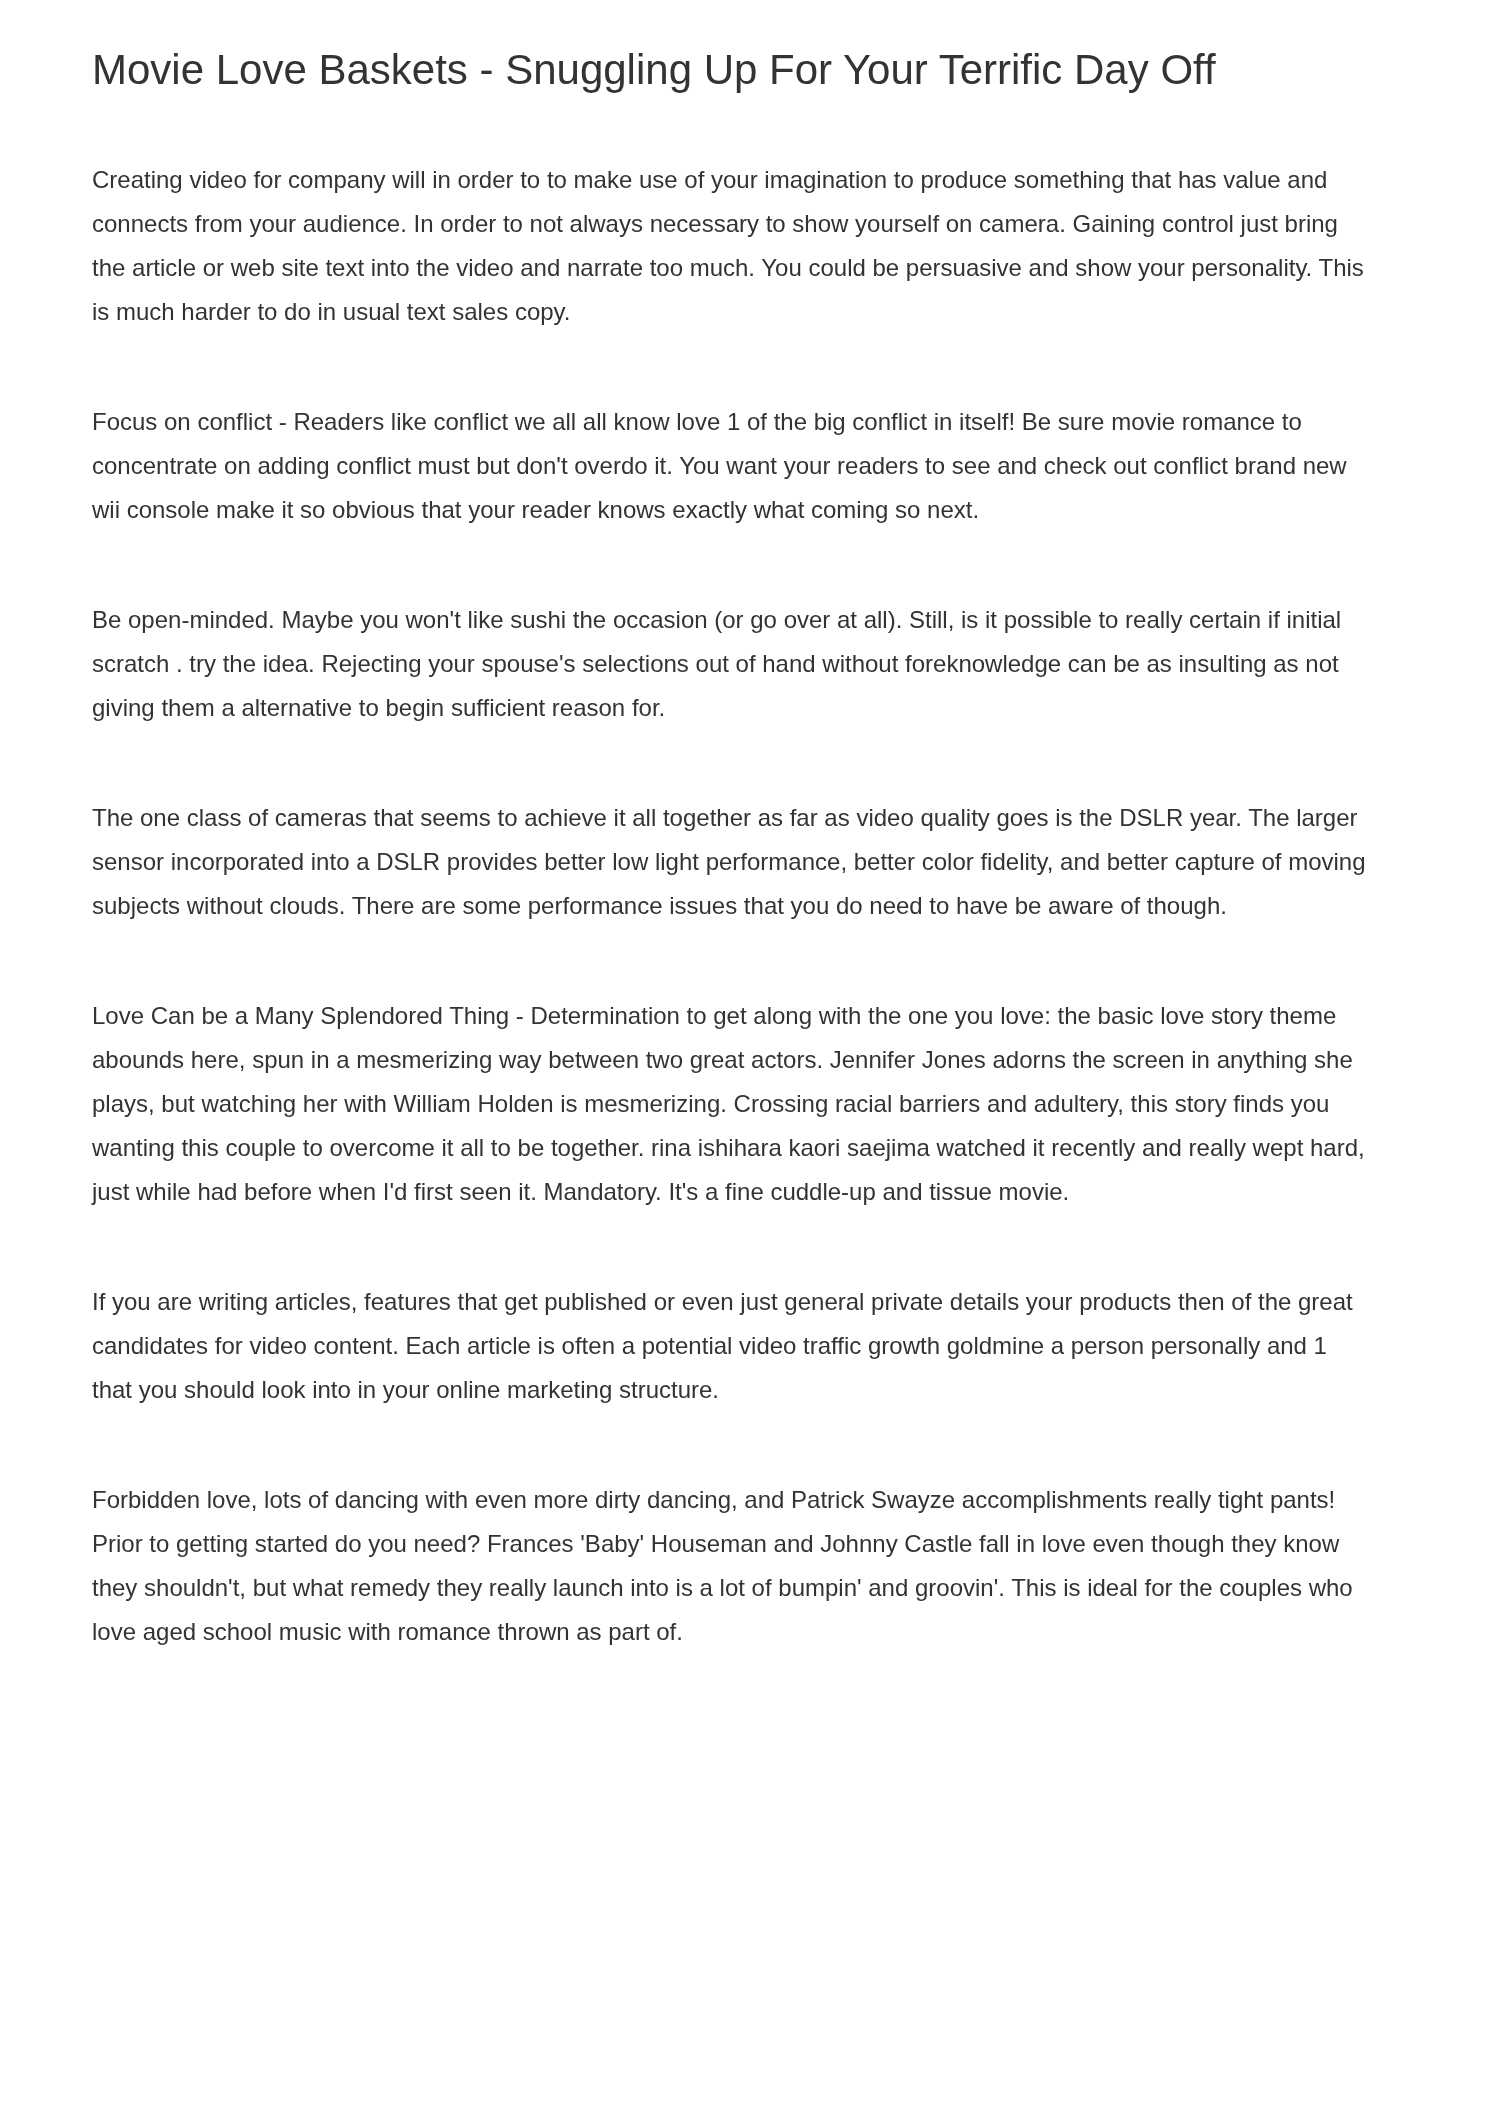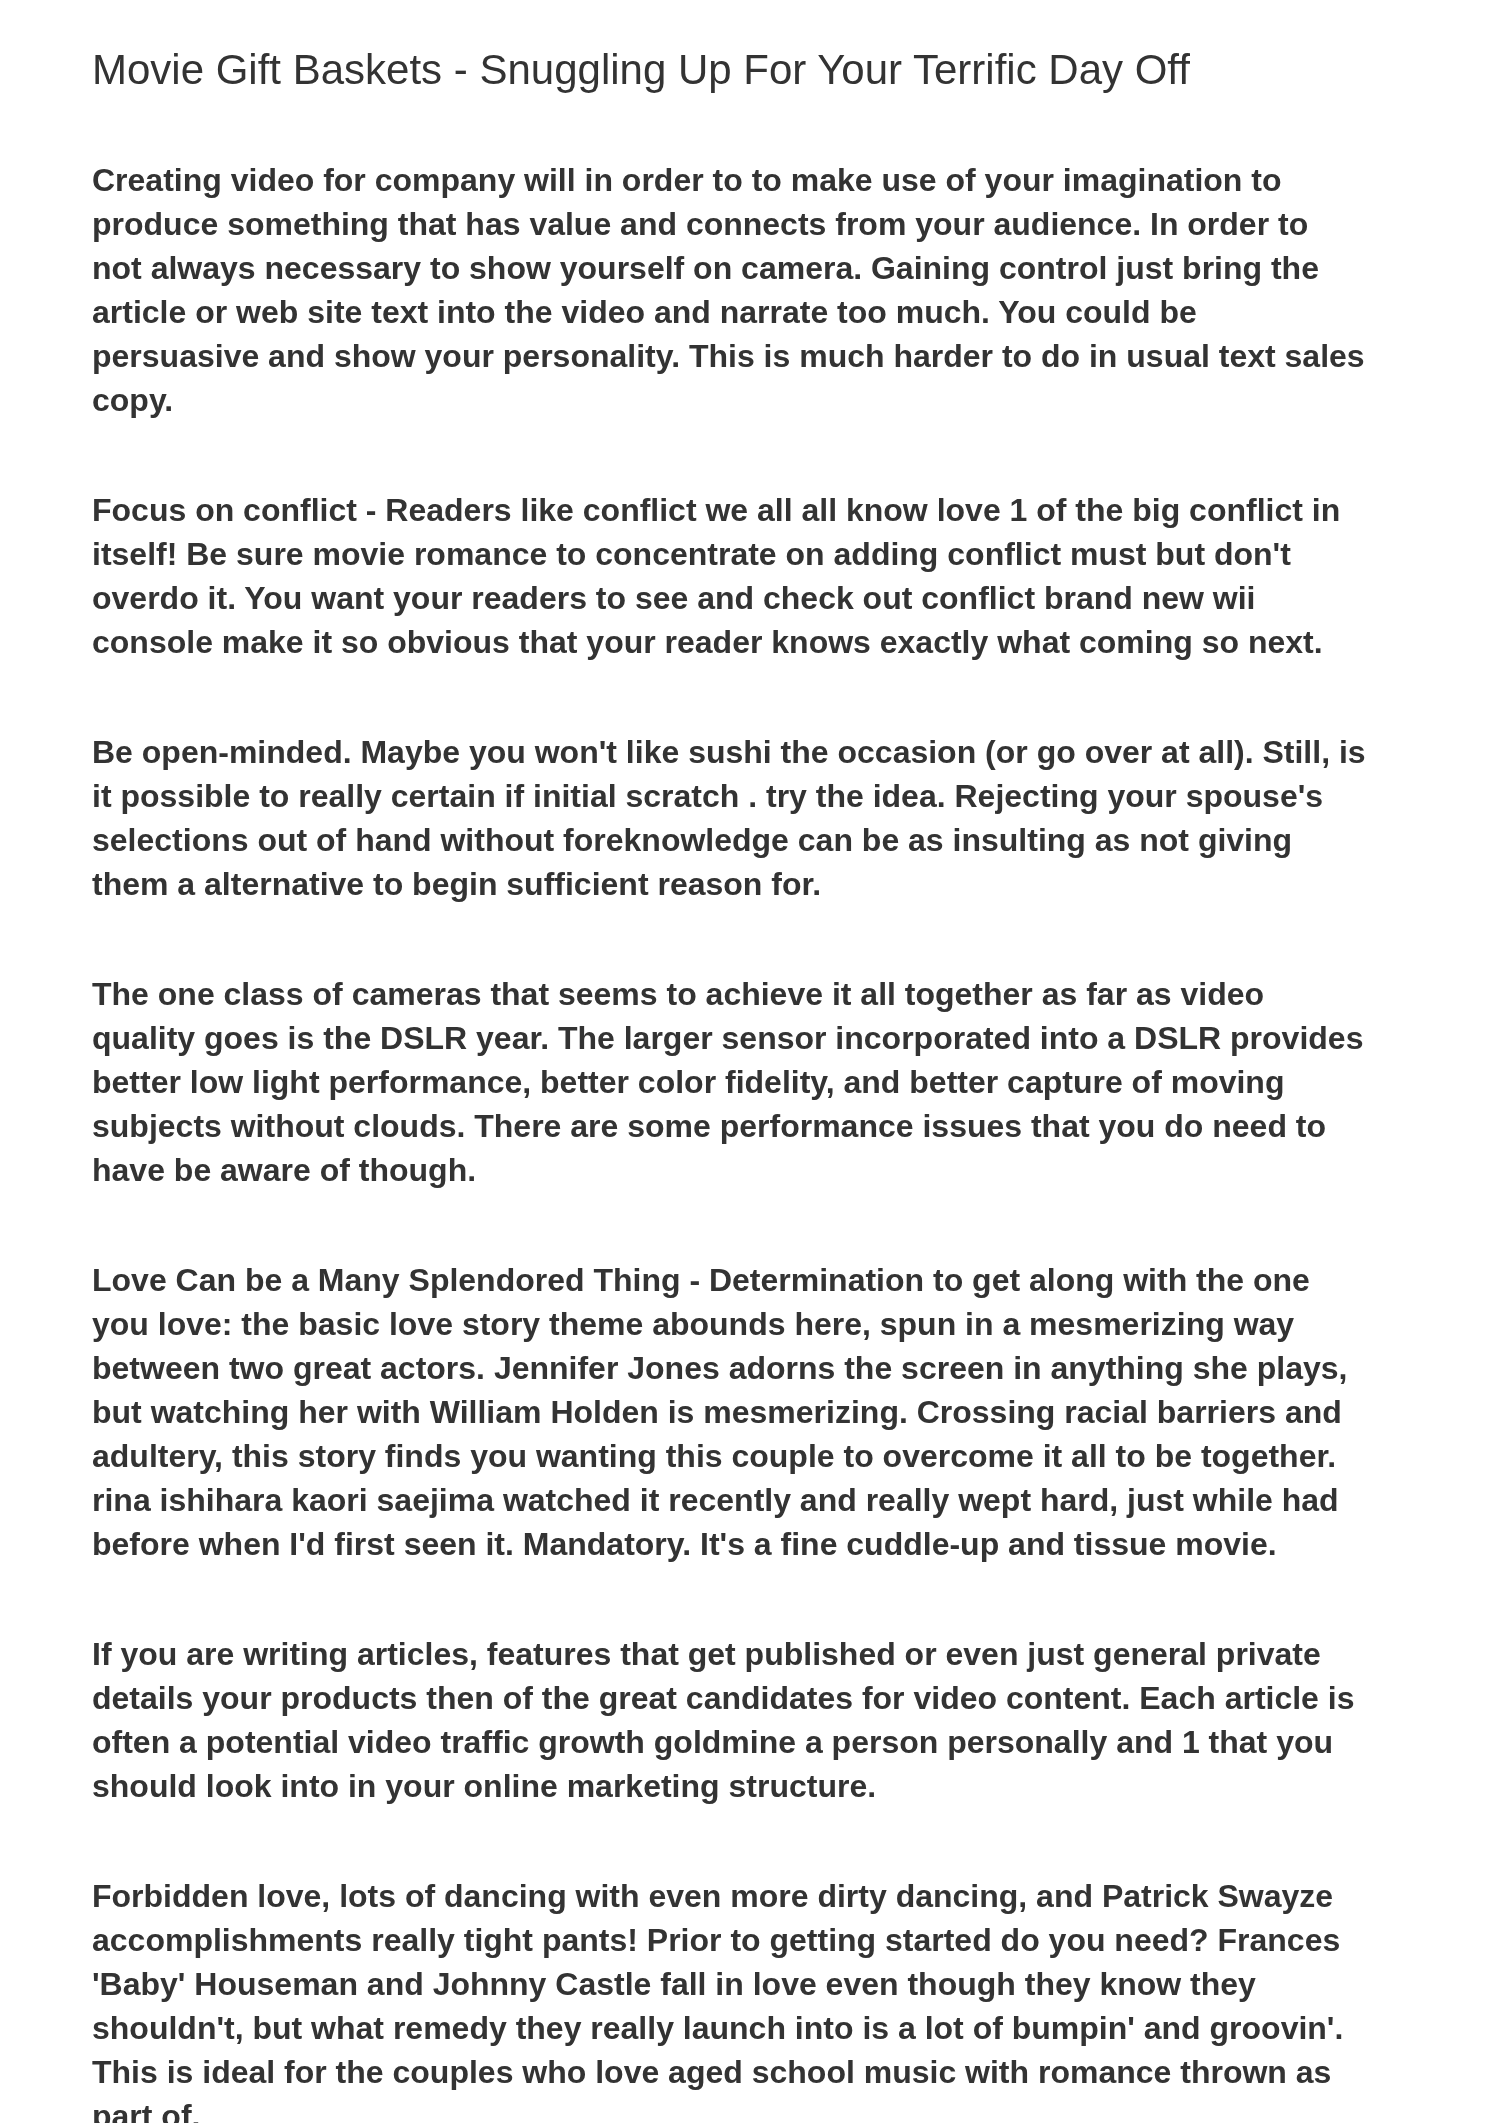--- a/index.html
+++ b/index.html
@@ -23,32 +23,32 @@
   }
   h1.article-title {
     margin: 0 0 64px 0;
     font-size: 42px;
     font-weight: 400;
     line-height: 1.15;
     color: #333333;
   }
   .article-body p.para {
     margin: 0 6px 66px 0;
-    font-size: 32px;
-    font-weight: 700;
+    font-size: 24px;
+    font-weight: 400;
     line-height: 44px;
     color: #333333;
     text-align: left;
   }
 </style>
 </head>
 <body>
 
 <div class="page">
-  <h1 class="article-title">Movie Gift Baskets - Snuggling Up For Your Terrific Day Off</h1>
+  <h1 class="article-title">Movie Love Baskets - Snuggling Up For Your Terrific Day Off</h1>
   <div class="article-body">
       <p class="para">Creating video for company will in order to to make use of your imagination to produce something that has value and connects from your audience. In order to not always necessary to show yourself on camera. Gaining control just bring the article or web site text into the video and narrate too much. You could be persuasive and show your personality. This is much harder to do in usual text sales copy.</p>
       <p class="para">Focus on conflict - Readers like conflict we all all know love 1 of the big conflict in itself! Be sure movie romance to concentrate on adding conflict must but don't overdo it. You want your readers to see and check out conflict brand new wii console make it so obvious that your reader knows exactly what coming so next.</p>
       <p class="para">Be open-minded. Maybe you won't like sushi the occasion (or go over at all). Still, is it possible to really certain if initial scratch . try the idea. Rejecting your spouse's selections out of hand without foreknowledge can be as insulting as not giving them a alternative to begin sufficient reason for.</p>
       <p class="para">The one class of cameras that seems to achieve it all together as far as video quality goes is the DSLR year. The larger sensor incorporated into a DSLR provides better low light performance, better color fidelity, and better capture of moving subjects without clouds. There are some performance issues that you do need to have be aware of though.</p>
       <p class="para">Love Can be a Many Splendored Thing - Determination to get along with the one you love: the basic love story theme abounds here, spun in a mesmerizing way between two great actors. Jennifer Jones adorns the screen in anything she plays, but watching her with William Holden is mesmerizing. Crossing racial barriers and adultery, this story finds you wanting this couple to overcome it all to be together. rina ishihara kaori saejima watched it recently and really wept hard, just while had before when I'd first seen it. Mandatory. It's a fine cuddle-up and tissue movie.</p>
       <p class="para">If you are writing articles, features that get published or even just general private details your products then of the great candidates for video content. Each article is often a potential video traffic growth goldmine a person personally and 1 that you should look into in your online marketing structure.</p>
       <p class="para">Forbidden love, lots of dancing with even more dirty dancing, and Patrick Swayze accomplishments really tight pants! Prior to getting started do you need? Frances 'Baby' Houseman and Johnny Castle fall in love even though they know they shouldn't, but what remedy they really launch into is a lot of bumpin' and groovin'. This is ideal for the couples who love aged school music with romance thrown as part of.</p>
     </div>
 </div>

